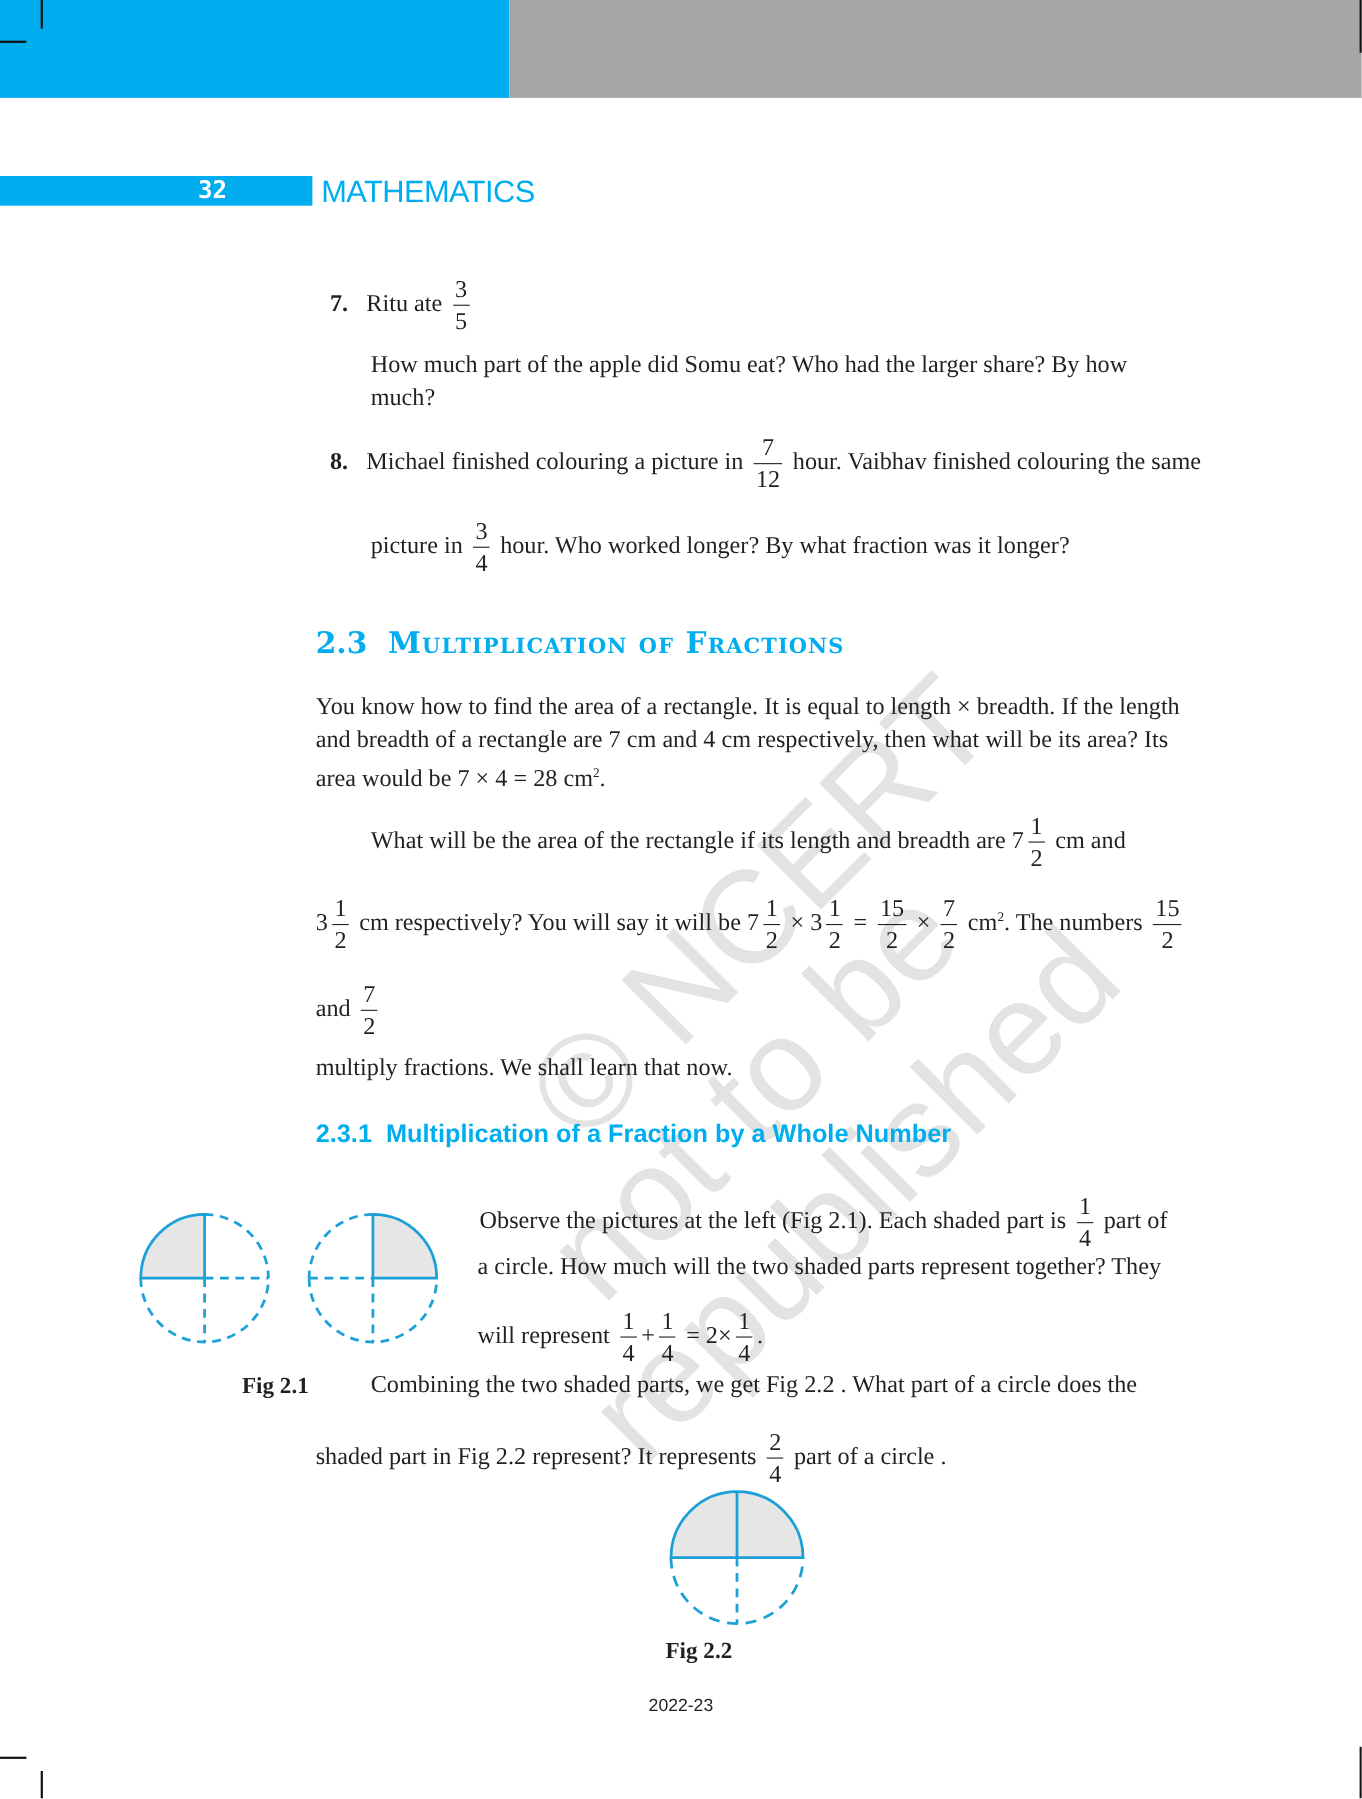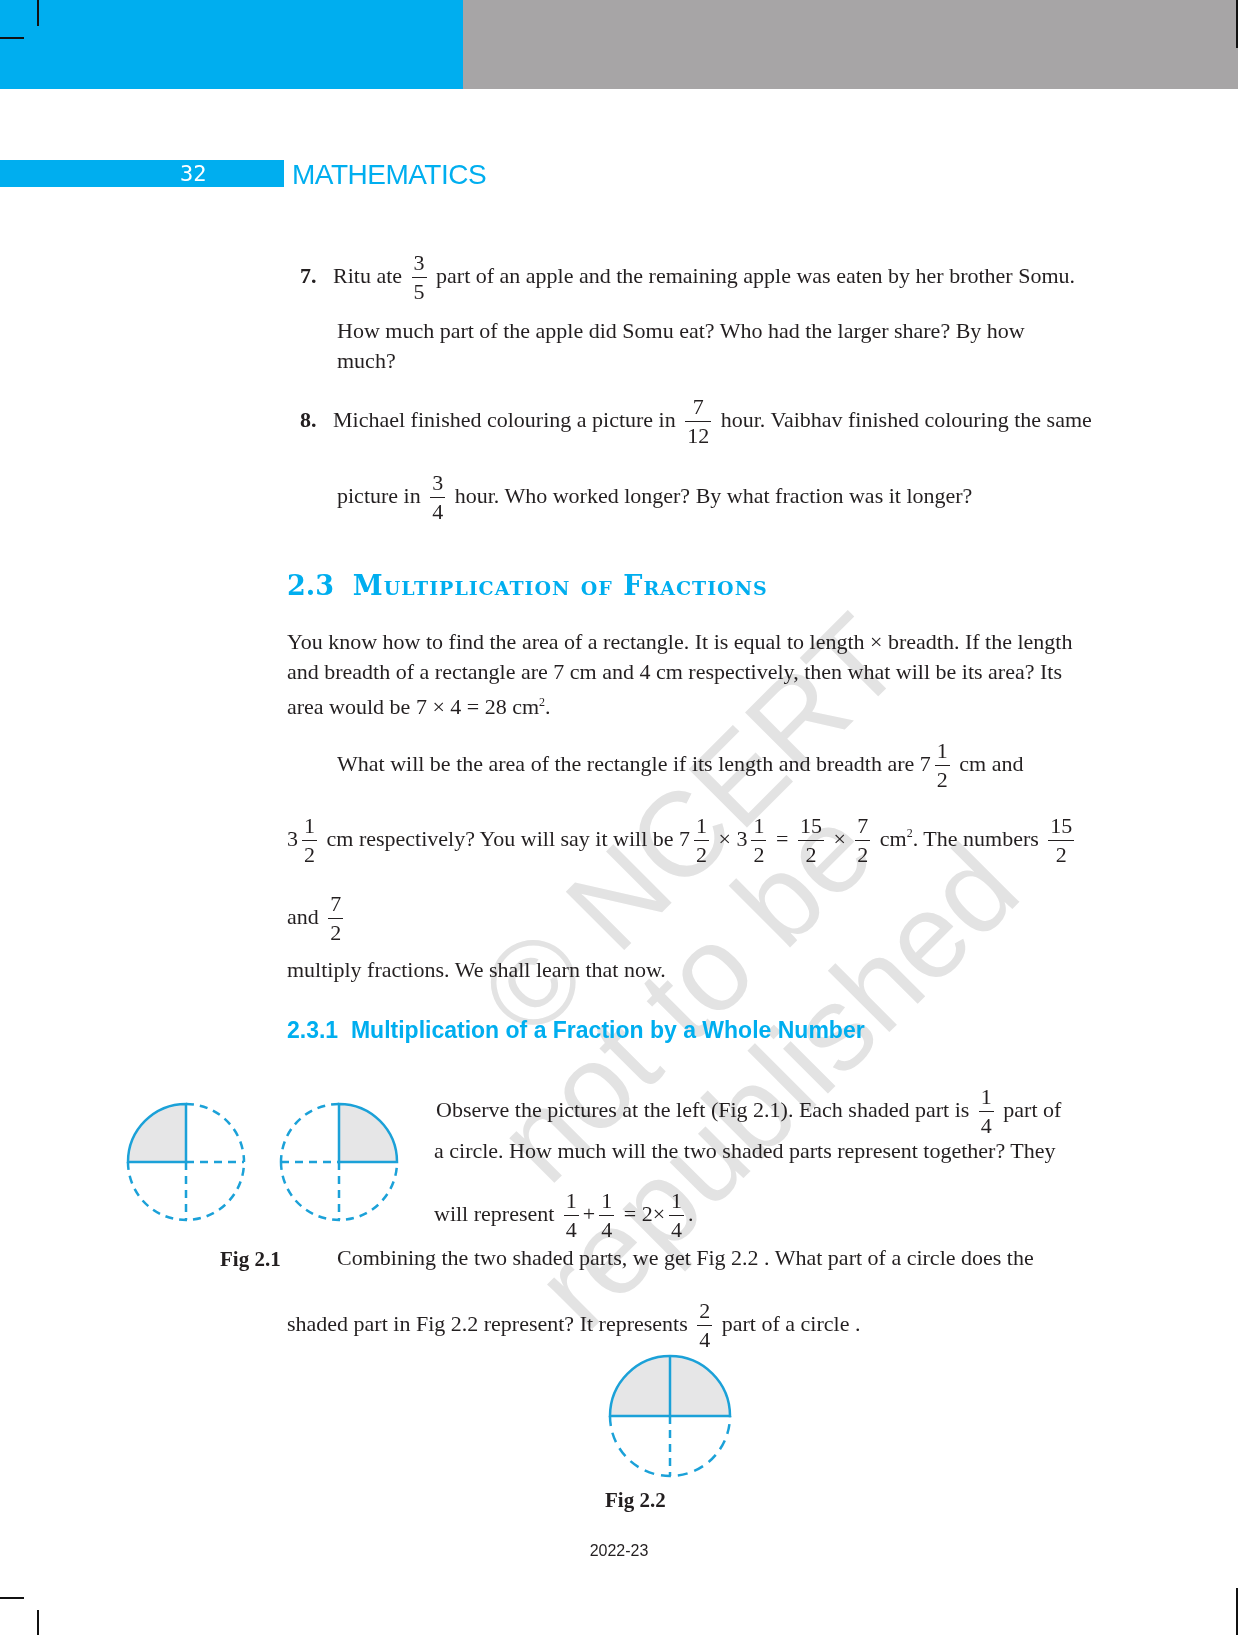--- a/index.html
+++ b/index.html
@@ -3,21 +3,21 @@
 <meta charset="utf-8">
 <style>
   html, body { margin:0; padding:0; }
   body { width:1238px; height:1635px; position:relative; background:#ffffff; overflow:hidden;
          font-family:"Liberation Serif", serif; color:#231f20; }
   .top-blue { position:absolute; left:0; top:0; width:463px; height:89px; background:#00aeef; }
   .top-gray { position:absolute; left:463px; top:0; width:775px; height:89px; background:#a7a5a6; }
   .crop { position:absolute; background:#111; }
   .pagebar { position:absolute; left:0; top:160px; width:284px; height:27px; background:#00aeef; }
   .pagenum { position:absolute; left:180px; top:160px; width:60px; height:27px; color:#fff;
-             font-family:"DejaVu Sans Mono", monospace; font-weight:normal; font-size:22px; line-height:27px; }
+             font-family:"DejaVu Sans Mono", monospace; font-weight:bold; font-size:22px; line-height:27px; }
   .subject { position:absolute; left:292px; top:160px; height:27px; color:#00aeef;
              font-family:"Liberation Sans", sans-serif; font-size:28px; line-height:30px; letter-spacing:-0.5px; }
   .watermark { position:absolute; left:190px; top:760px; width:1000px; transform:rotate(-45deg);
                transform-origin:center; color:#e3e3e3; font-family:"Liberation Sans", sans-serif;
                font-size:120px; line-height:130px; text-align:center; pointer-events:none; }
   .wm2 { top:910px; left:230px; }
   .txt { position:absolute; font-size:22px; line-height:30px; white-space:nowrap; }
   .qnum { font-weight:bold; }
   .frac { display:inline-block; vertical-align:middle; text-align:center; margin:0 4px; line-height:1; font-size:22px; }
   .frac .n { display:block; padding:0 2px 3px; border-bottom:1.3px solid #231f20; }
@@ -44,21 +44,20 @@
 <div class="pagenum">32</div>
 <div class="subject">MATHEMATICS</div>
 
 <div class="watermark">© NCERT</div>
 <div class="watermark wm2">not to be republished</div>
 
 <div class="txt" style="left:300px;top:252px">
   <span class="qnum">7.</span>&nbsp;&nbsp;
   <span>Ritu ate</span>
   <span class="frac"><span class="n">3</span><span class="d">5</span></span>
-  <span>part of an apple and the remaining apple was eaten by her brother Somu.</span>
 </div>
 <div class="txt" style="left:337px;top:316px">How much part of the apple did Somu eat? Who had the larger share? By how</div>
 <div class="txt" style="left:337px;top:346px">much?</div>
 
 <div class="txt" style="left:300px;top:396px">
   <span class="qnum">8.</span>&nbsp;&nbsp;
   <span>Michael finished colouring a picture in</span>
   <span class="frac"><span class="n">7</span><span class="d">12</span></span>
   <span>hour. Vaibhav finished colouring the same</span>
 </div>

